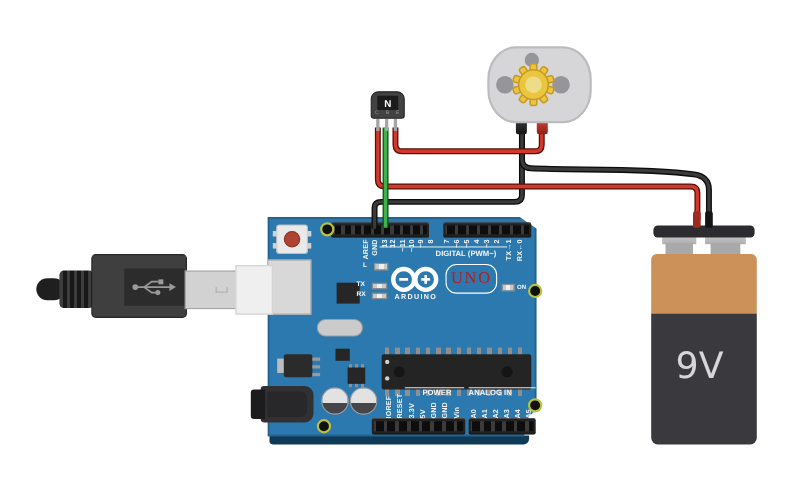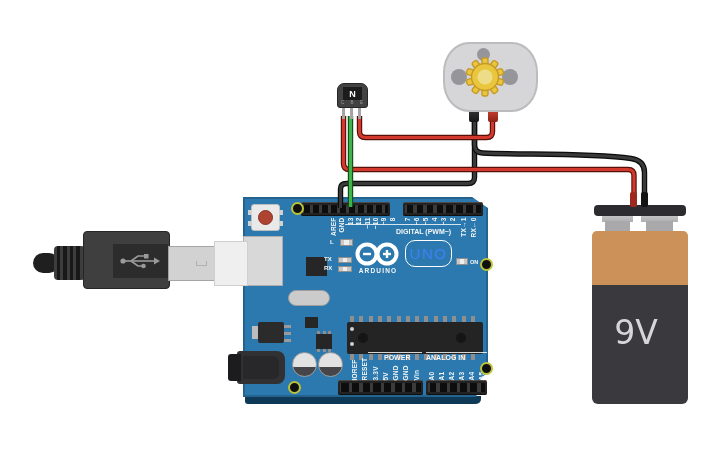--- a/index.html
+++ b/index.html
@@ -164,21 +164,21 @@
     <svg class="abs" style="left:353px;top:240px;z-index:11;" width="50" height="30" viewBox="0 0 50 30">
       <circle cx="14" cy="14" r="9.5" fill="none" stroke="#ffffff" stroke-width="4"></circle>
       <circle cx="34" cy="14" r="9.5" fill="none" stroke="#ffffff" stroke-width="4"></circle>
       <line x1="10" y1="14" x2="18" y2="14" stroke="#ffffff" stroke-width="2.4"></line>
       <line x1="30" y1="14" x2="38" y2="14" stroke="#ffffff" stroke-width="2.4"></line>
       <line x1="34" y1="10" x2="34" y2="18" stroke="#ffffff" stroke-width="2.4"></line>
     </svg>
     <div class="silk" style="left:352px;top:267px;width:52px;text-align:center;font-size:6.5px;letter-spacing:1.2px;">ARDUINO</div>
     <div class="abs" style="left:405px;top:240px;width:47px;height:27px;border:1.5px solid #ffffff;border-radius:10px;
                 box-sizing:border-box;z-index:11;display:flex;align-items:center;justify-content:center;">
-      <span style="color:#3b82f6;font-size:15px;letter-spacing:1.5px;">UNO</span>
+      <span style="color:#b91c1c;font-size:15px;letter-spacing:1.5px;font-family:Liberation Serif, serif;">UNO</span>
     </div>
 
     <div class="abs" style="left:306px;top:257px;width:21px;height:19px;background:#262626;z-index:10;"></div>
     <div class="abs" style="left:288px;top:290px;width:42px;height:16px;background:#cbcbcb;border:1px solid #9e9e9e;
                 border-radius:8px;box-sizing:border-box;z-index:10;"></div>
     <div class="abs" style="left:258px;top:322px;width:26px;height:21px;background:#2b2b2b;border-radius:2px;z-index:10;"></div>
     <div class="abs" style="left:252px;top:326px;width:7px;height:13px;background:#bdbdbd;z-index:9;"></div>
     <div class="abs" style="left:284px;top:325px;width:7px;height:3px;background:#9a9a9a;z-index:10;"></div>
     <div class="abs" style="left:284px;top:332px;width:7px;height:3px;background:#9a9a9a;z-index:10;"></div>
     <div class="abs" style="left:284px;top:339px;width:7px;height:3px;background:#9a9a9a;z-index:10;"></div>

